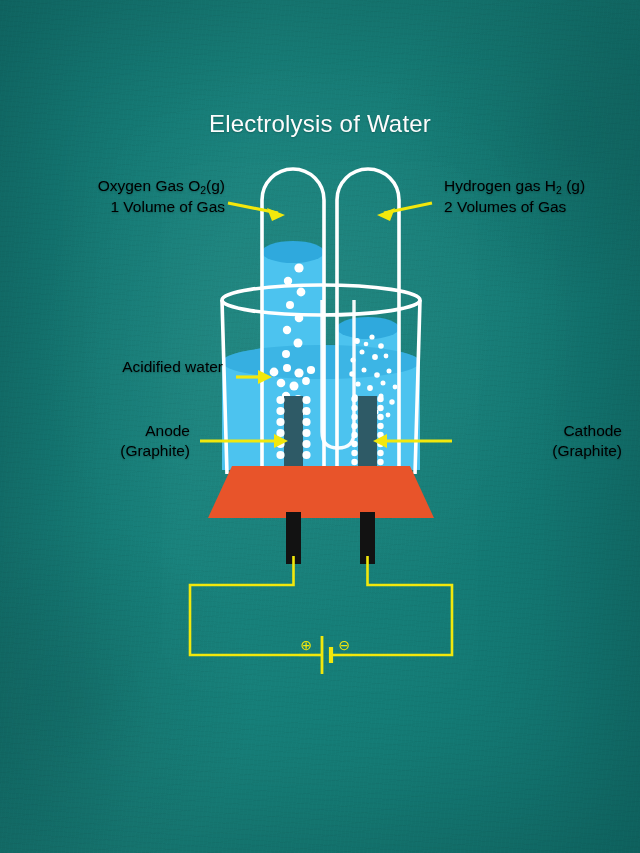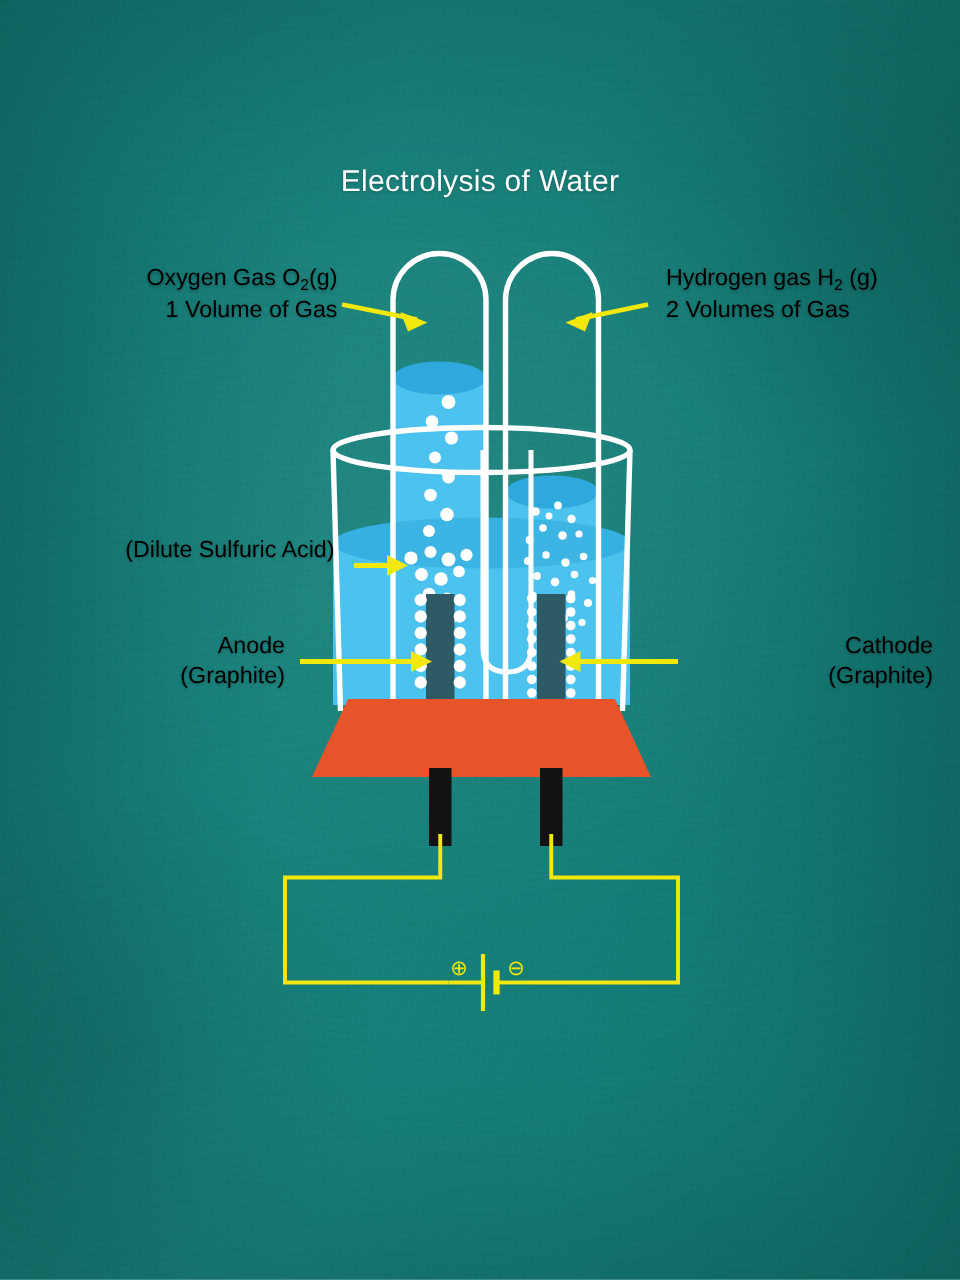--- a/index.html
+++ b/index.html
@@ -29,21 +29,21 @@
     mix-blend-mode:overlay;
   }
   #vignette{
     position:absolute;inset:0;pointer-events:none;
     box-shadow:inset 0 0 140px 30px rgba(0,0,0,.16);
   }
 
   .title{
     position:absolute;left:0;right:0;top:110px;
     text-align:center;color:#ffffff;
-    font-size:20px;letter-spacing:.2px;
+    font-size:24px;letter-spacing:.2px;
     text-shadow:0 1px 2px rgba(0,0,0,.22);
   }
 
   .lbl{
     position:absolute;color:#000000;font-size:15.5px;line-height:20px;
     text-shadow:0 1px 2px rgba(0,0,0,.25);white-space:nowrap;
   }
   .lbl.r{text-align:right;}
   .lbl.l{text-align:left;}
   .lbl sub{font-size:10.5px;vertical-align:baseline;position:relative;top:3px;}
@@ -235,21 +235,21 @@
 </div>
 
 <div class="lbl l" style="left:428px;top:176px;width:200px;margin-left:16px;">
   <div>
     <span>Hydrogen gas H</span><sub>2</sub><span> (g)</span>
   </div>
   <div>2 Volumes of Gas</div>
 </div>
 
 <div class="lbl r" style="left:28px;top:357px;width:195px;">
-  <div>(Dilute Sulfuric Acid)</div>
+  <div>Acidified water</div>
 </div>
 
 <div class="lbl r" style="left:40px;top:421px;width:150px;">
   <div>Anode</div>
   <div>(Graphite)</div>
 </div>
 
 <div class="lbl l" style="left:462px;top:421px;width:160px;text-align:right;">
   <div>Cathode</div>
   <div>(Graphite)</div>

